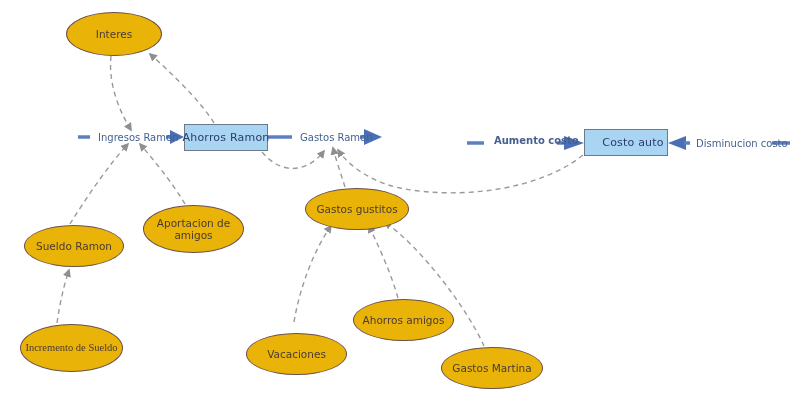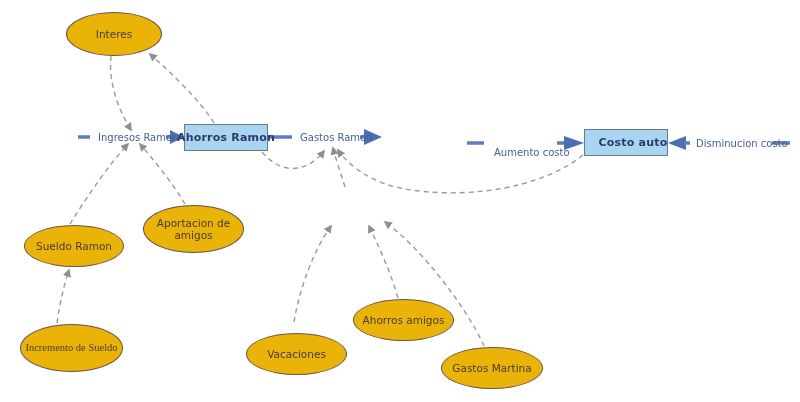--- a/index.html
+++ b/index.html
@@ -35,21 +35,20 @@
     display: flex;
     align-items: center;
     justify-content: center;
     z-index: 5;
   }
   .stock .stock-label {
     color: #2b3b6b;
     font-size: 11px;
     letter-spacing: 0.2px;
     white-space: nowrap;
-    font-weight: bold;
   }
   
   .aux {
     position: absolute;
     box-sizing: border-box;
     background: #eab308;
     border: 1.5px solid #6b5049;
     border-radius: 50%;
     display: flex;
     align-items: center;
@@ -153,34 +152,37 @@
   </div>
 
   <div class="aux" style="left:143px; top:205px; width:101px; height:48px;">
     <span class="aux-label">Aportacion de amigos</span>
   </div>
 
   <div class="aux" style="left:20px; top:324px; width:103px; height:48px;font-family:Liberation Serif, serif;">
     <span class="aux-label">Incremento de Sueldo</span>
   </div>
 
+  <div class="aux" style="left:305px; top:188px; width:104px; height:42px;">
+    <span class="aux-label">Gastos gustitos</span>
+  </div>
 
   <div class="aux" style="left:246px; top:333px; width:101px; height:42px;">
     <span class="aux-label">Vacaciones</span>
   </div>
 
   <div class="aux" style="left:353px; top:299px; width:101px; height:42px;">
     <span class="aux-label">Ahorros amigos</span>
   </div>
 
   <div class="aux" style="left:441px; top:347px; width:102px; height:42px;">
     <span class="aux-label">Gastos Martina</span>
   </div>
 
   <div class="flow-label" style="left:90px; top:137px;">Ingresos Ramon</div>
 
   <div class="flow-label" style="left:292px; top:137px;">Gastos Ramon</div>
 
-  <div class="flow-label" style="left:486px; top:152px;">Aumento costo</div>
+  <div class="flow-label" style="left:486px; top:140px;font-weight:bold;">Aumento costo</div>
 
   <div class="flow-label" style="left:688px; top:143px;">Disminucion costo</div>
 
 </div>
 
 </body></html>

